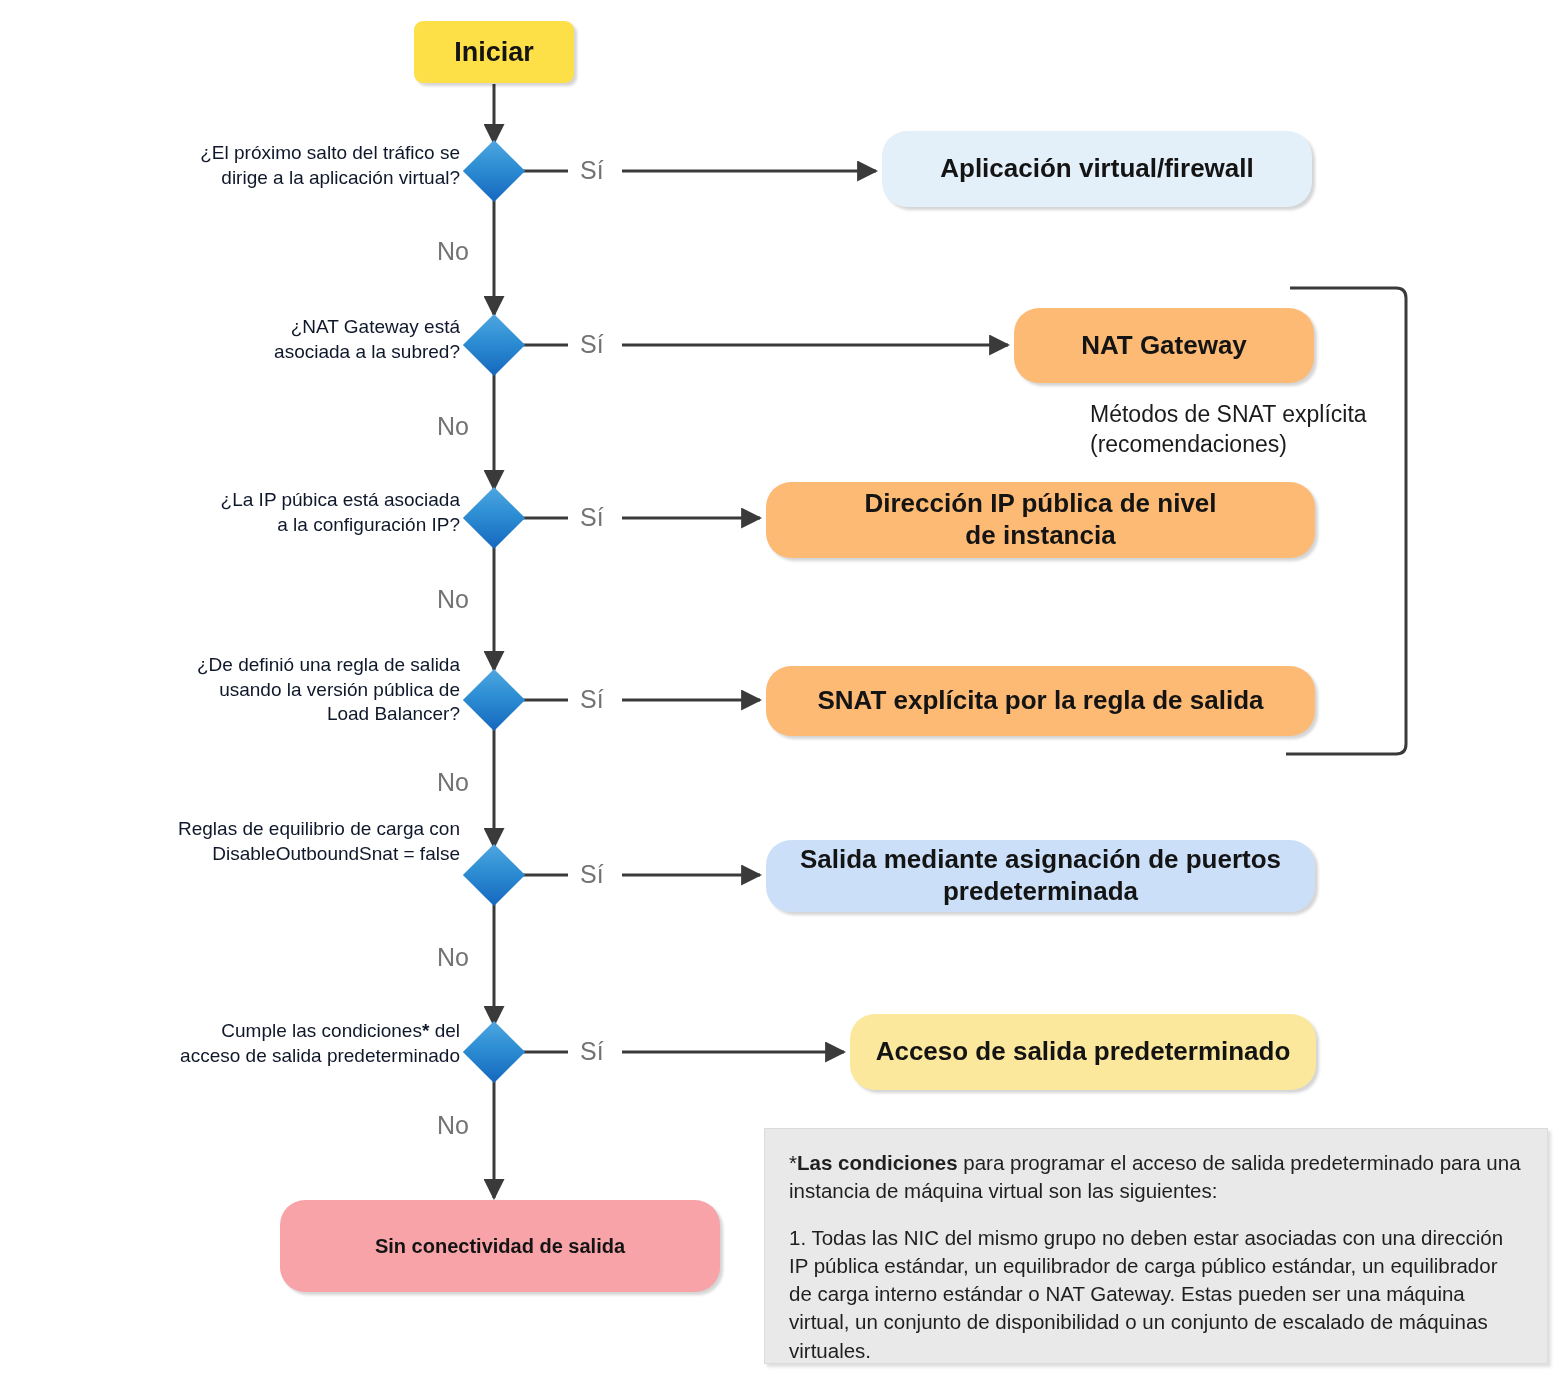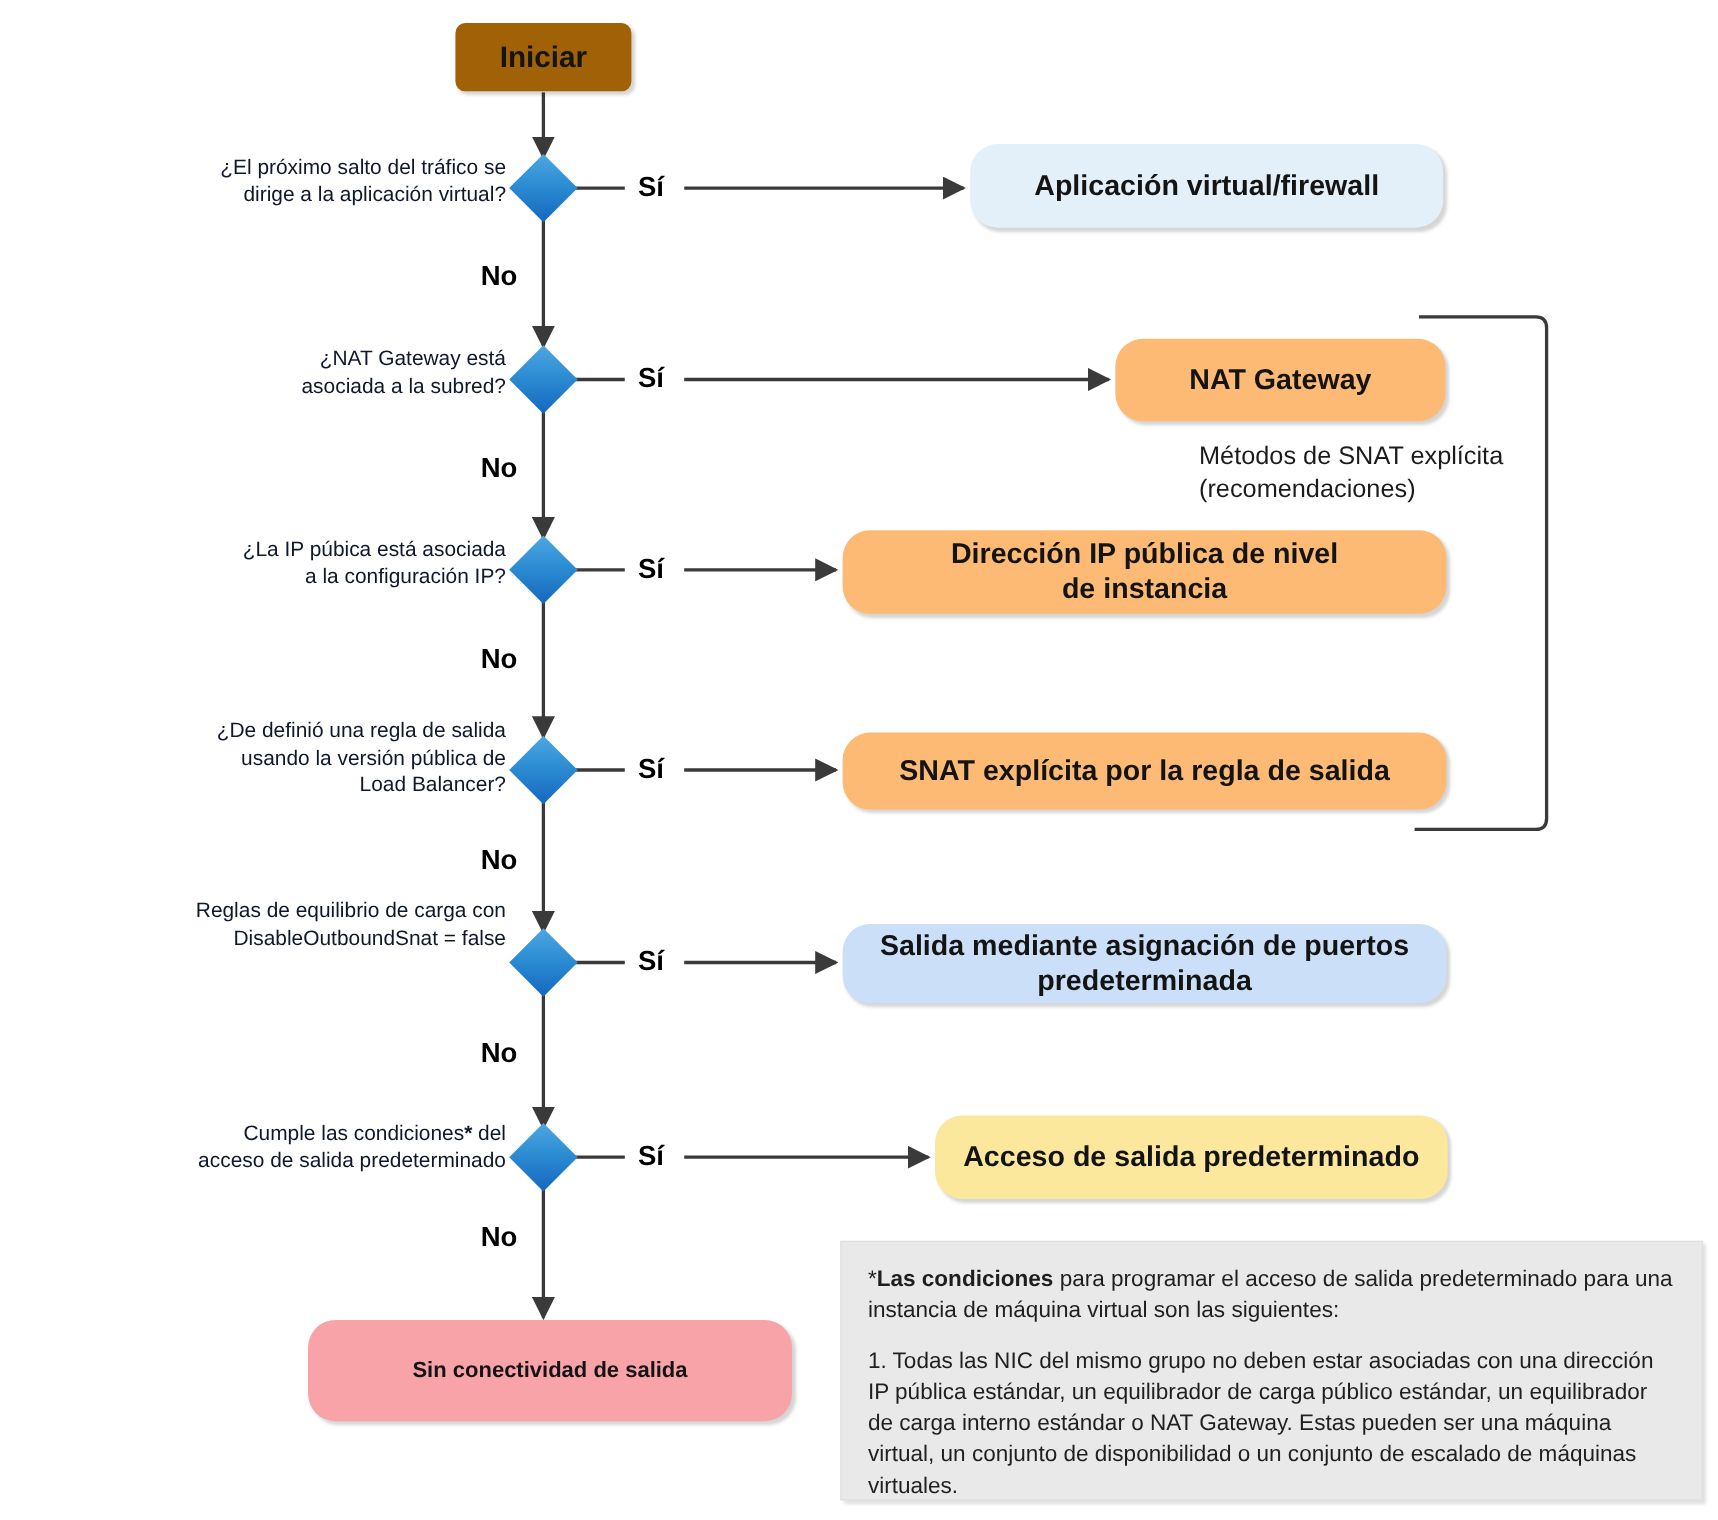--- a/index.html
+++ b/index.html
@@ -38,21 +38,21 @@
     text-align: center;
     font-weight: bold;
     color: #141414;
     line-height: 1.22;
     box-shadow: 3px 3px 3px rgba(0,0,0,0.17);
     border-radius: 25px;
   }
   .node span { display: block; padding: 0 10px; }
 
   .n-start {
-    background: #a16207;
+    background: #fde047;
     border-radius: 9px;
     font-size: 27px;
   }
   .n-pale {
     background: #E3F0F9;
     font-size: 26px;
   }
   .n-blue {
     background: #fdba74;
     font-size: 26px;
@@ -85,22 +85,22 @@
     font-size: 19px;
     line-height: 1.3;
     color: #0f172a;
     text-align: right;
     font-weight: normal;
     white-space: pre-line;
   }
   .edge-label {
     position: absolute;
     font-size: 25px;
-    color: #000000;
-    font-weight: bold;
+    color: #737373;
+    font-weight: normal;
   }
   .side-note {
     position: absolute;
     font-size: 23px;
     line-height: 1.3;
     color: #1b1b1b;
     text-align: left;
     font-weight: normal;
     white-space: pre-line;
   }

